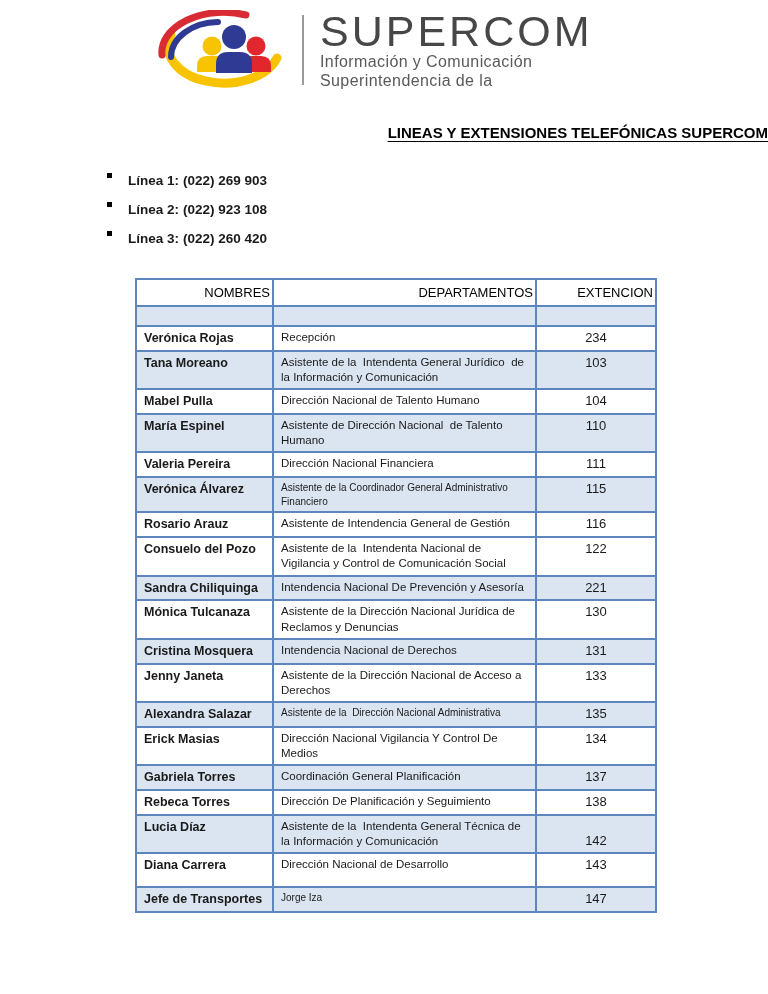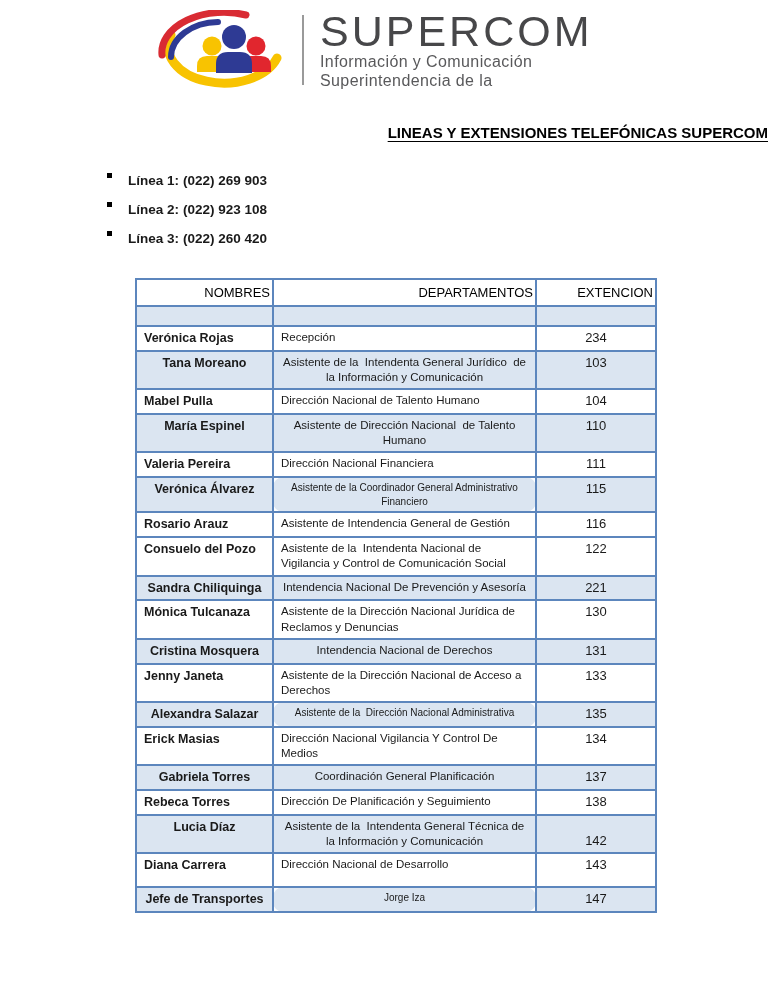--- a/index.html
+++ b/index.html
@@ -92,35 +92,35 @@
     background: var(--row-white);
     text-align: right;
     font-size: 13px;
     font-weight: normal;
     padding: 5px 2px;
     color: #000;
   }
   .col-name { width: 137px; }
   .col-dept { width: 263px; }
   .col-ext  { width: 120px; }
-  tr.row-blue  td { background: var(--row-blue); text-align: center; }
+  tr.row-blue  td { background: var(--row-blue); }
   tr.row-white td { background: var(--row-white); }
   tr.row-empty td { height: 20px; padding: 2px 7px; }
   tr.row-tall  td { height: 34px; }
   td.cell-name {
     font-weight: bold;
     font-size: 12.5px;
     line-height: 1.3;
   }
   td.cell-dept {
     font-size: 11.5px;
     line-height: 1.32;
     white-space: pre-wrap;
   }
-  td.cell-dept.small { font-size: 10px; line-height: 1.35; border-radius: 10px; }
+  td.cell-dept.small { font-size: 10px; line-height: 1.35; }
   td.cell-ext {
     font-size: 13px;
     text-align: center;
     line-height: 1.3;
   }
   td.cell-ext.bottom { vertical-align: bottom; }
 </style>
 </head>
 <body>
 

